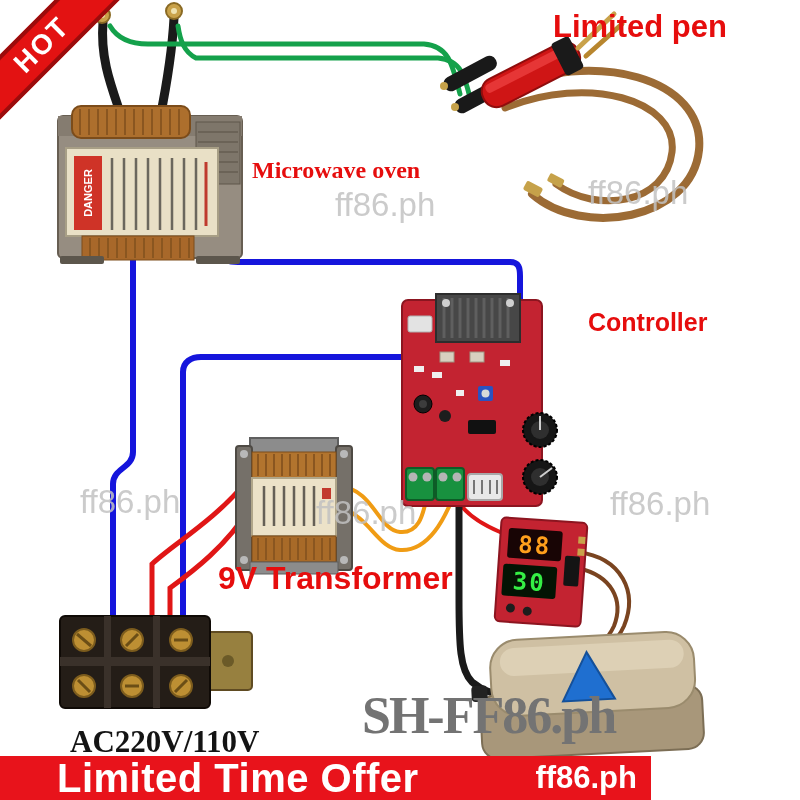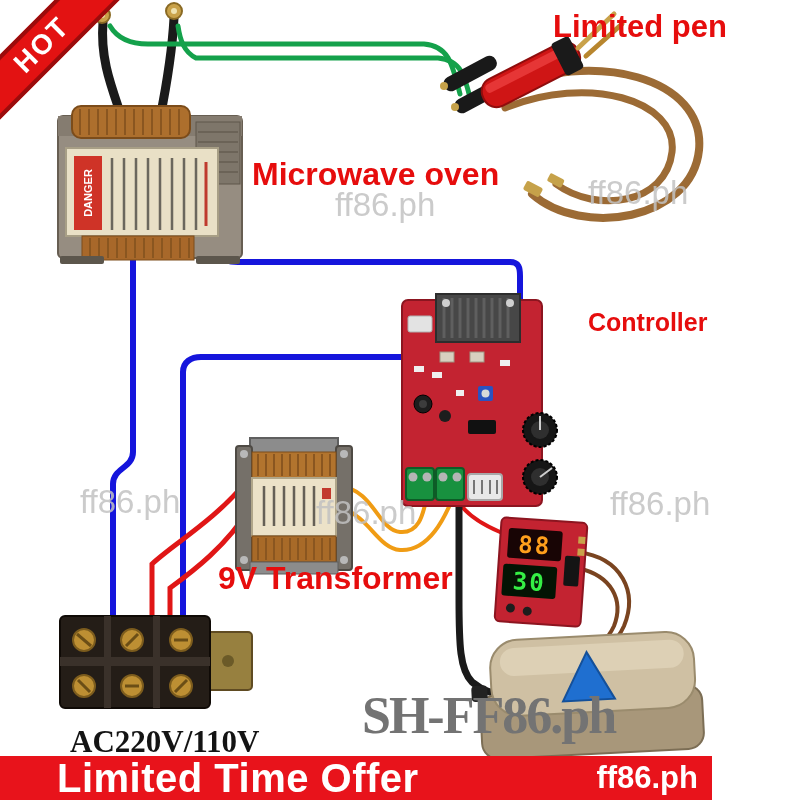--- a/index.html
+++ b/index.html
@@ -3,40 +3,40 @@
 <meta charset="utf-8">
 <style>
   * { margin:0; padding:0; box-sizing:border-box; }
   html,body { width:800px; height:800px; }
   body { position:relative; overflow:hidden; background:#ffffff; font-family:"Liberation Sans", sans-serif; }
   #stage { position:absolute; inset:0; width:800px; height:800px; }
   svg.scene { position:absolute; top:0; left:0; z-index:1; }
 
   .lbl { position:absolute; color:#e60d0d; font-weight:bold; z-index:10; line-height:1.12; }
   .welding-pen-label { left:553px; top:10px; font-size:31px; }
-  .mot-label        { left:252px; top:157px; font-size:32px; }
+  .mot-label        { left:252px; top:157px; font-size:24px;font-family:Liberation Serif, serif; }
   .controller-label { left:544px; top:308px; font-size:25px;padding-left:44px; }
   .t9v-label        { left:218px; top:561px; font-size:32px; }
 
   .ac-label { position:absolute; left:70px; top:724px; font-size:31px; font-weight:bold;
               color:#141414; font-family:"Liberation Serif", serif; z-index:8; }
   .brand-large { position:absolute; left:362px; top:686px; font-size:52px; font-weight:bold;
                  color:#737373; font-family:"Liberation Serif", serif; z-index:8;
                  white-space:nowrap; letter-spacing:-2px; }
 
   .wm { position:absolute; font-size:33px; color:#c2c2c2; opacity:.85; z-index:12; }
   .wm1{left:335px; top:186px;} .wm2{left:588px; top:174px;} .wm3{left:80px; top:483px;}
   .wm4{left:316px; top:494px;} .wm5{left:610px; top:485px;}
 
   .ribbon-wrap { position:absolute; top:0; left:0; width:122px; height:122px; overflow:hidden; z-index:30; }
   .ribbon { position:absolute; top:22px; left:-48px; width:180px; transform:rotate(-45deg);
             background:#e31212; border-top:4px solid #9a0c0c; border-bottom:4px solid #9a0c0c;
             color:#fff; font-size:28px; font-weight:bold; text-align:center; padding:3px 0; letter-spacing:2px; }
 
-  .banner { position:absolute; left:0; bottom:0; width:712px; height:44px; background:#e8131b;
+  .banner { position:absolute; left:0; bottom:0; width:651px; height:44px; background:#e8131b;
             z-index:30; display:flex; align-items:center; }
   .banner .offer    { color:#fff; font-size:40px; font-weight:bold; margin-left:57px; letter-spacing:.5px; }
   .banner .brandtxt { color:#fff; font-size:31px; font-weight:bold; margin-left:auto; margin-right:14px; }
 
   .digit { font-family:"DejaVu Sans Mono", monospace; font-weight:bold; letter-spacing:2px; }
 </style>
 </head>
 <body>
 
 <div id="stage">

